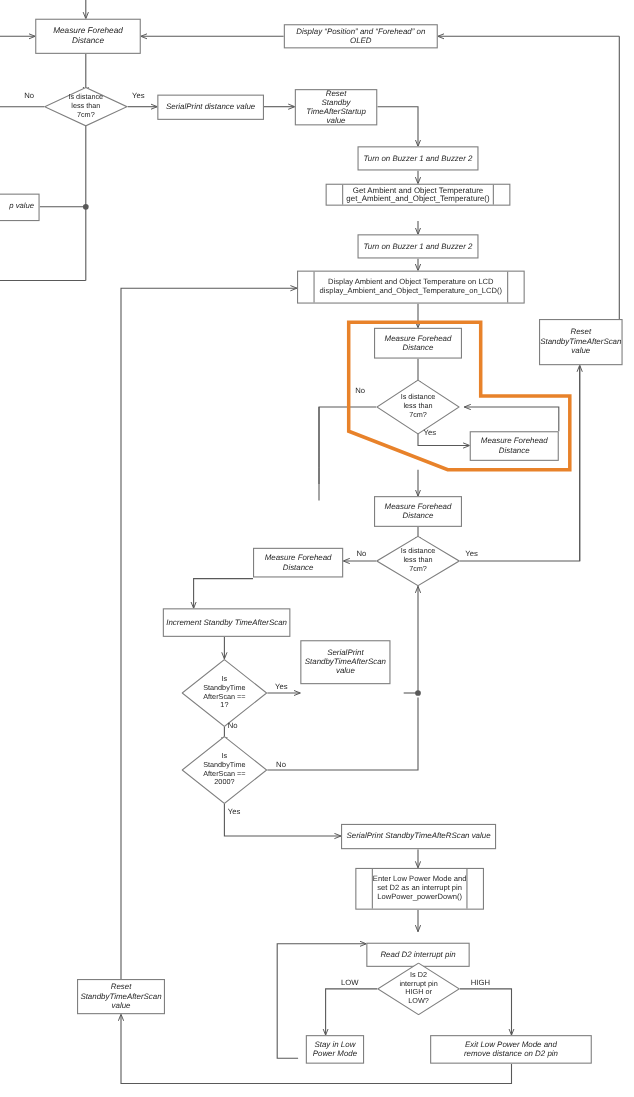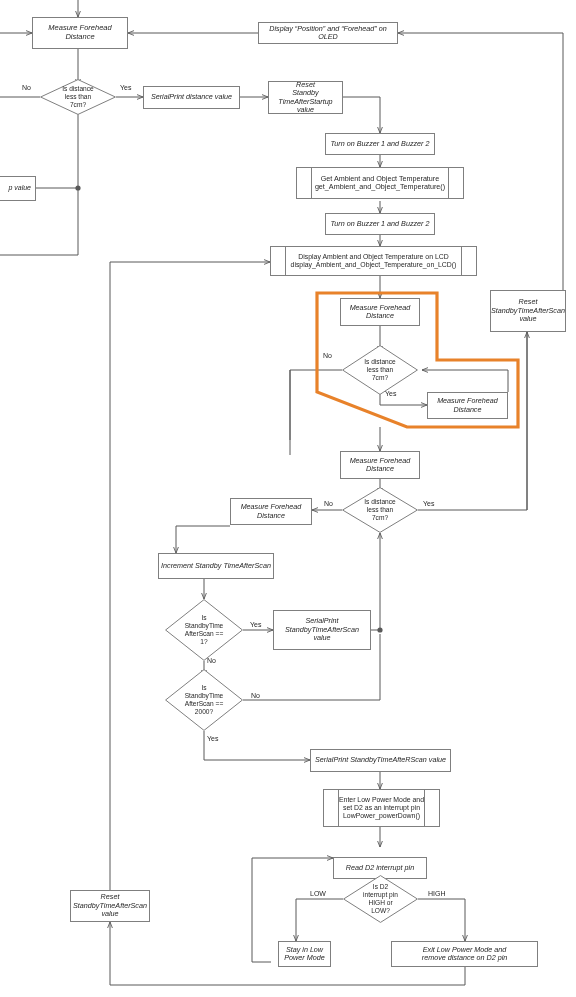--- a/index.html
+++ b/index.html
@@ -206,21 +206,21 @@
   </div>
 
   <div class="node proc" style="left:143px; top:86px; width:97px; height:23px; font-size:7.2px;">SerialPrint distance value</div>
 
   <div class="node proc" style="left:268px; top:81px; width:75px; height:33px; font-size:7.2px;">Reset
 Standby TimeAfterStartup
 value</div>
 
   <div class="node proc" style="left:325px; top:133px; width:110px; height:22px; font-size:7.2px;">Turn on Buzzer 1 and Buzzer 2</div>
 
-  <div class="node subproc" style="left:296px; top:167px; width:168px; height:32px; font-size:7.2px; position:absolute;"><span style="white-space:pre-line;">Get Ambient and Object Temperature
+  <div class="node subproc" style="left:296px; top:167px; width:168px; height:20px; font-size:7.2px; position:absolute;"><span style="white-space:pre-line;">Get Ambient and Object Temperature
 get_Ambient_and_Object_Temperature()</span></div>
 
   <div class="node proc" style="left:325px; top:213px; width:110px; height:22px; font-size:7.2px;">Turn on Buzzer 1 and Buzzer 2</div>
 
   <div class="node subproc" style="left:270px; top:246px; width:207px; height:30px; font-size:6.9px; position:absolute;"><span style="white-space:pre-line;">Display Ambient and Object Temperature on LCD
 display_Ambient_and_Object_Temperature_on_LCD()</span></div>
 
   <div class="node proc" style="left:-32px; top:176px; width:68px; height:25px; font-size:7px; justify-content:flex-end; padding-right:4px;">p value</div>
 
   <div class="node proc" style="left:340px; top:298px; width:80px; height:28px; font-size:7.2px;">Measure Forehead
@@ -250,33 +250,33 @@
       <polygon points="38,0.6 75.4,23 38,45.4 0.6,23" fill="#ffffff" stroke="#7f7f7f" stroke-width="1" vector-effect="non-scaling-stroke"></polygon>
     </svg>
     <span class="dtext">Is distance
 less than
 7cm?</span>
   </div>
 
   <div class="node proc" style="left:230px; top:498px; width:82px; height:27px; font-size:7.2px;">Measure Forehead
 Distance</div>
 
-  <div class="node proc" style="left:158px; top:553px; width:116px; height:26px; font-size:7.2px;">Increment Standby TimeAfterScan</div>
+  <div class="node proc" style="left:148px; top:553px; width:116px; height:26px; font-size:7.2px;">Increment Standby TimeAfterScan</div>
 
   <div class="node decision" style="left:165px; top:599px; width:78px; height:62px; font-size:6.6px;">
     <svg class="dia" viewBox="0 0 78 62" preserveAspectRatio="none">
       <polygon points="39,0.6 77.4,31 39,61.4 0.6,31" fill="#ffffff" stroke="#7f7f7f" stroke-width="1" vector-effect="non-scaling-stroke"></polygon>
     </svg>
     <span class="dtext">Is
 StandbyTime
 AfterScan ==
 1?</span>
   </div>
 
-  <div class="node proc" style="left:273px; top:610px; width:98px; height:40px; font-size:7.2px;">SerialPrint
+  <div class="node proc" style="left:273px; top:582px; width:82px; height:40px; font-size:7.2px;">SerialPrint
 StandbyTimeAfterScan
 value</div>
 
   <div class="node decision" style="left:165px; top:669px; width:78px; height:62px; font-size:6.6px;">
     <svg class="dia" viewBox="0 0 78 62" preserveAspectRatio="none">
       <polygon points="39,0.6 77.4,31 39,61.4 0.6,31" fill="#ffffff" stroke="#7f7f7f" stroke-width="1" vector-effect="non-scaling-stroke"></polygon>
     </svg>
     <span class="dtext">Is
 StandbyTime
 AfterScan ==

